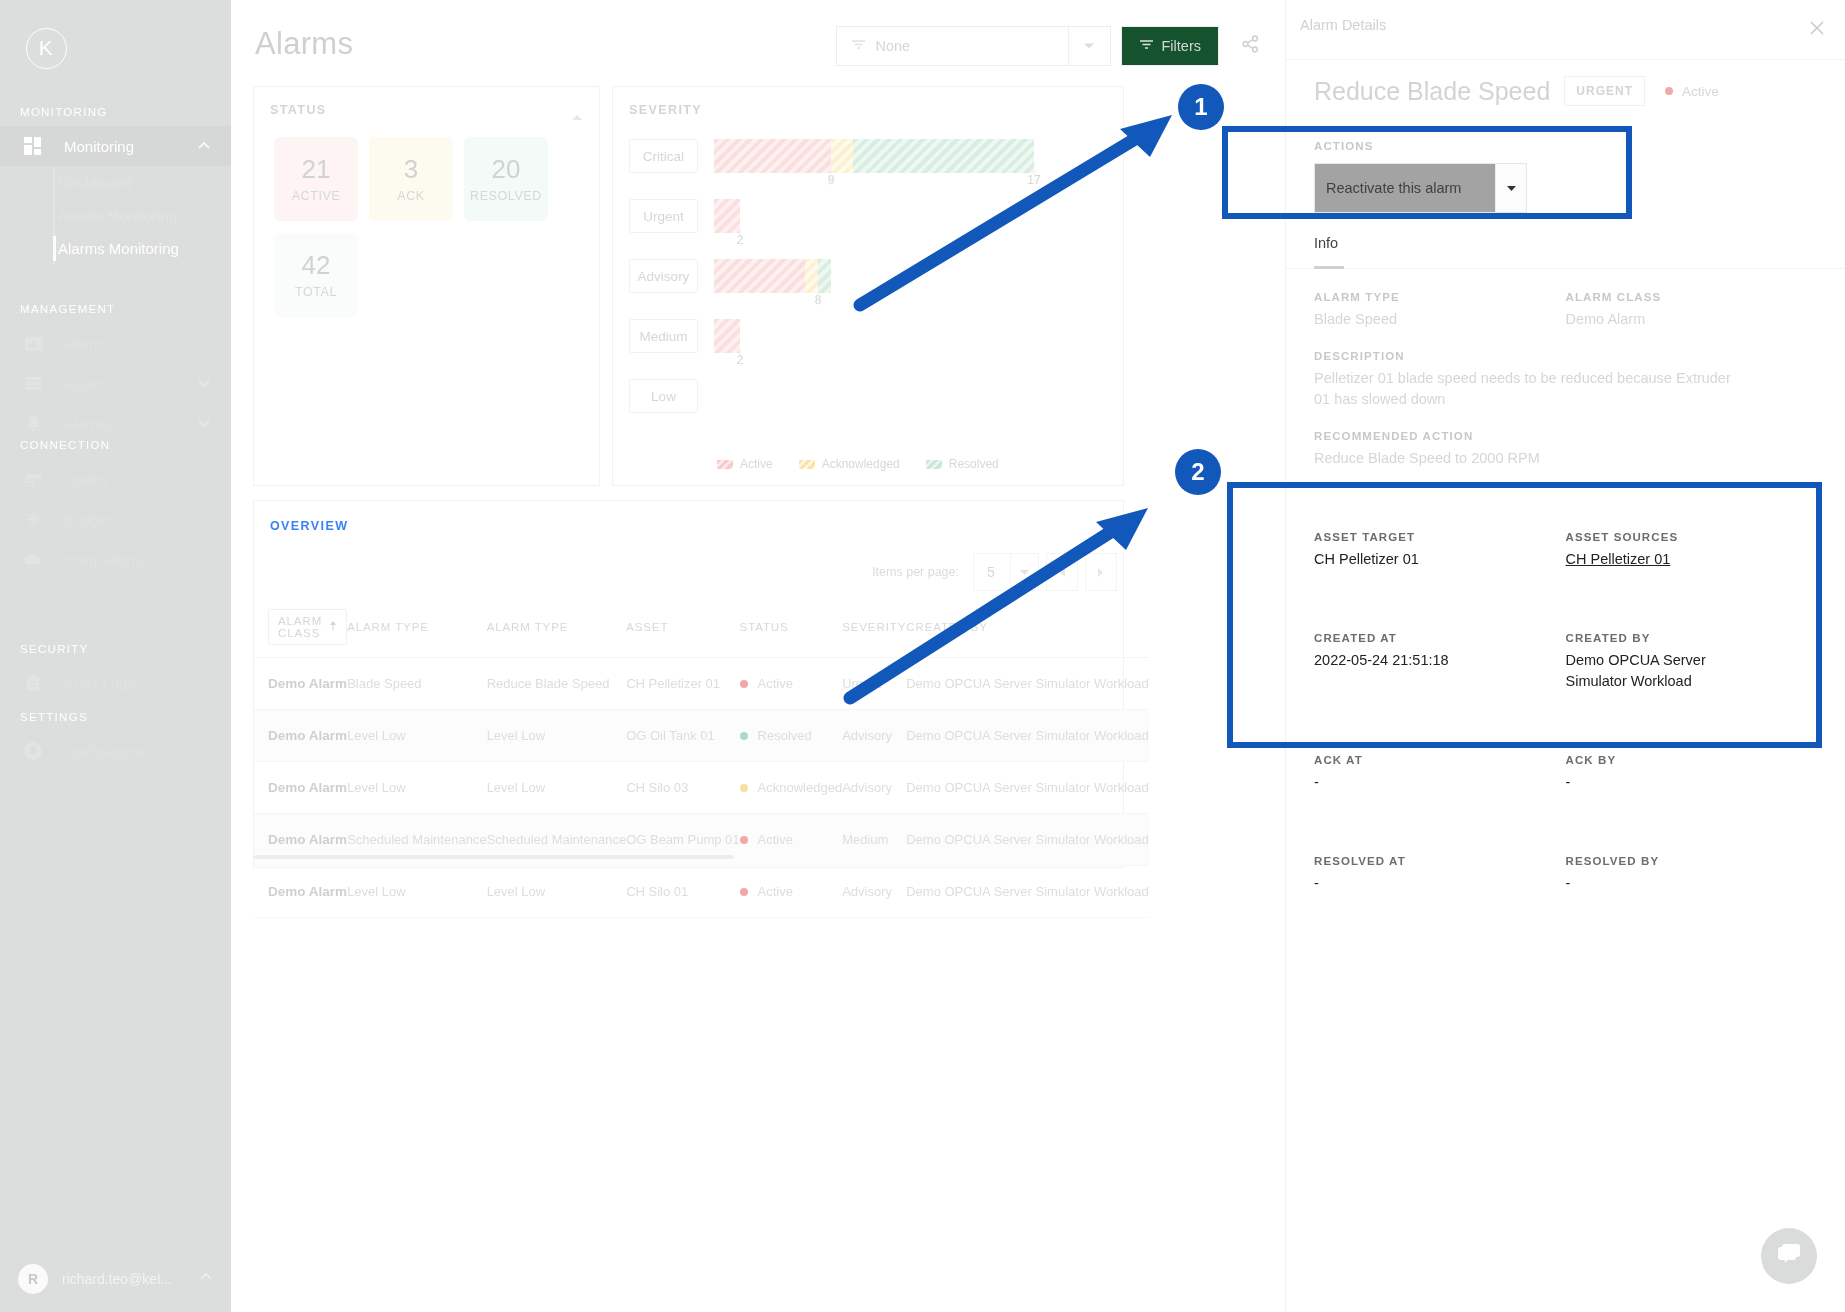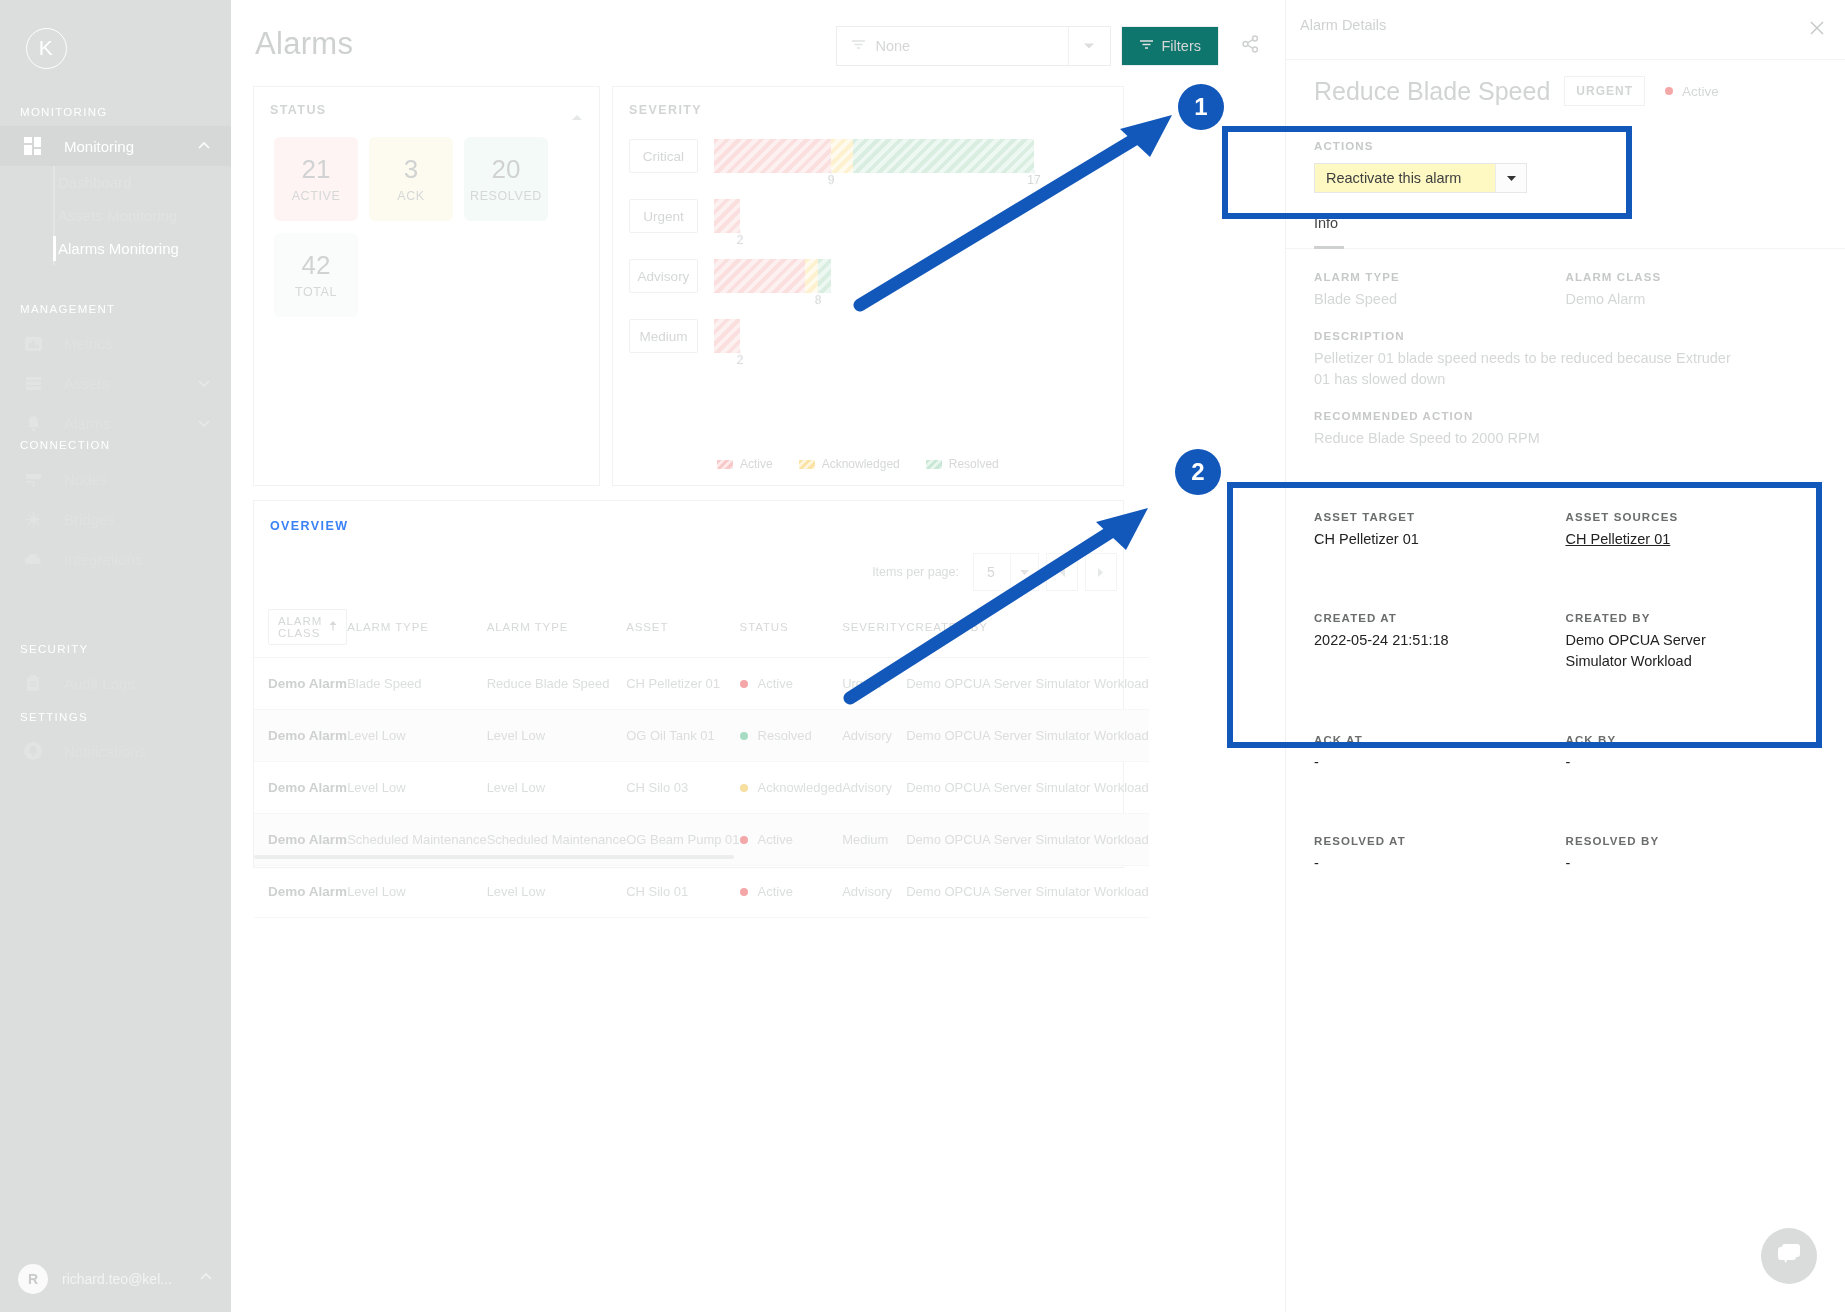--- a/index.html
+++ b/index.html
@@ -83,21 +83,21 @@
     display: flex; align-items: center; position: relative;
   }
   .select-box .filt-ico { margin: 0 10px 0 14px; }
   .select-box .sel-val { font-size: 14.5px; color: #d5d6d6; }
   .select-box .sel-arrow {
     position: absolute; right: 0; top: 0; bottom: 0; width: 42px;
     border-left: 1px solid #eff0f0; display: flex; align-items: center; justify-content: center;
   }
   .filters-btn {
     margin-left: 10px; height: 40px; padding: 0 17px; border: 1px solid #eceded;
-    display: flex; align-items: center; font-size: 14.5px; color: #d5d6d6; background: #0f766e;
+    display: flex; align-items: center; font-size: 14.5px; color: #d5d6d6; background: #14532d;
   }
   .filters-btn .filt-ico { margin-right: 8px; }
   .share-btn {
     margin-left: 10px; width: 42px; height: 40px; display: flex;
     align-items: center; justify-content: center; background: #fff;
   }
 
   .card {
     position: absolute; background: #ffffff; border: 1px solid #f1f2f2;
   }
@@ -209,22 +209,22 @@
   #dt-sev-chip {
     margin-left: 14px; border: 1px solid #f0f1f1; padding: 7px 11px;
     font-size: 12px; letter-spacing: 1px; color: #d3d5d5; font-weight: 600;
   }
   #dt-state { margin-left: 20px; display: flex; align-items: center;
     font-size: 13.5px; color: #d6d8d8; }
 
   #dt-actions-area { padding: 18px 28px 0 28px; }
   .dt-lab { font-size: 11.5px; letter-spacing: 1.1px; color: #c7c9c9; font-weight: 600; }
   #dt-action-select {
-    margin-top: 11px; width: 213px; height: 30px; border: 1px solid #e6e7e7;
-    display: flex; align-items: center; position: relative; background: #fef9c3;
+    margin-top: 11px; width: 213px; height: 50px; border: 1px solid #e6e7e7;
+    display: flex; align-items: center; position: relative; background: #a3a3a3;
   }
   #dt-action-select .av { font-size: 14.5px; color: #3f4040; margin-left: 11px; }
   #dt-action-select .aa { position: absolute; right: 0; top: 0; bottom: 0; width: 31px;
     border-left: 1px solid #ececec; background: #fcfcfc;
     display: flex; align-items: center; justify-content: center; }
 
   #dt-tabs { margin-top: 22px; padding: 0 28px; border-bottom: 1px solid #f3f4f4;
     position: relative; height: 34px; }
   #dt-tab-info { font-size: 14.5px; color: #444; position: absolute; left: 28px; top: 0; }
   #dt-tab-underline { position: absolute; left: 28px; bottom: -1px; width: 30px; height: 3px;
@@ -549,20 +549,24 @@
           <div class="sev-bar-area">
             <div class="sev-bar">
               <div class="seg active" style="width:26px;"></div>
             </div>
             <div class="tick-row">
               <span class="tick" style="left:26px;">2</span>
             </div>
           </div>
         </div>
 
+        <div class="sev-row">
+          <div class="sev-chip">Low</div>
+          <div class="sev-bar-area"></div>
+        </div>
       </div>
 
       <div class="sev-legend">
         <div class="leg">
           <span class="sw active"></span>
           <span>Active</span>
         </div>
         <div class="leg">
           <span class="sw ack"></span>
           <span>Acknowledged</span>

